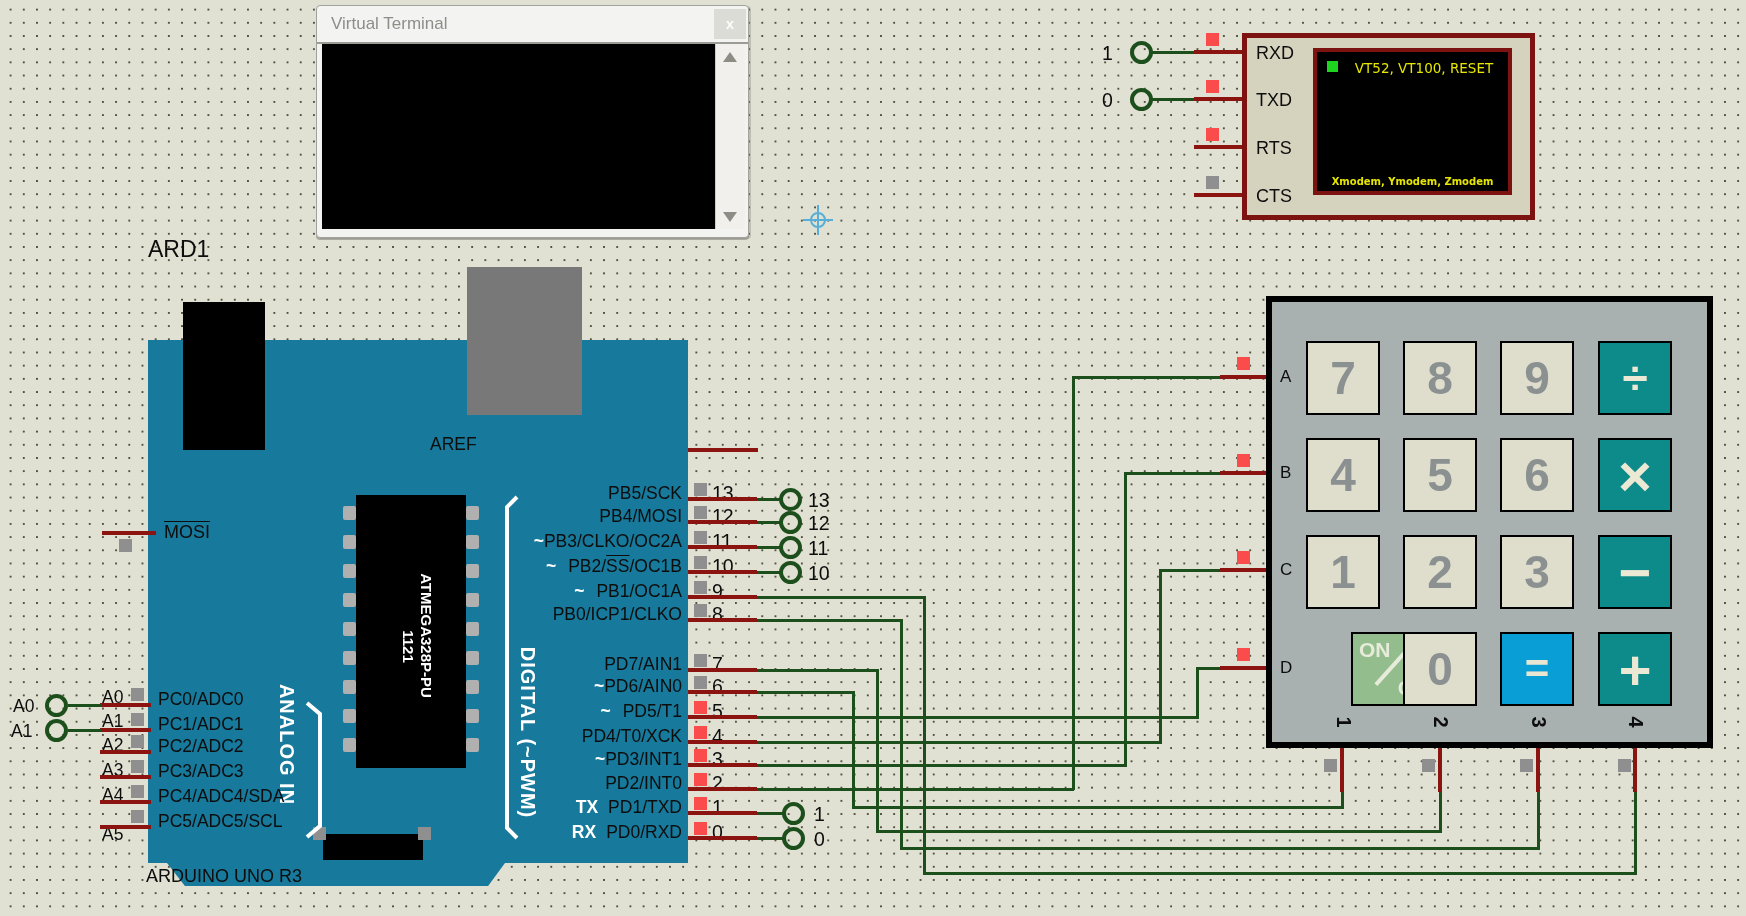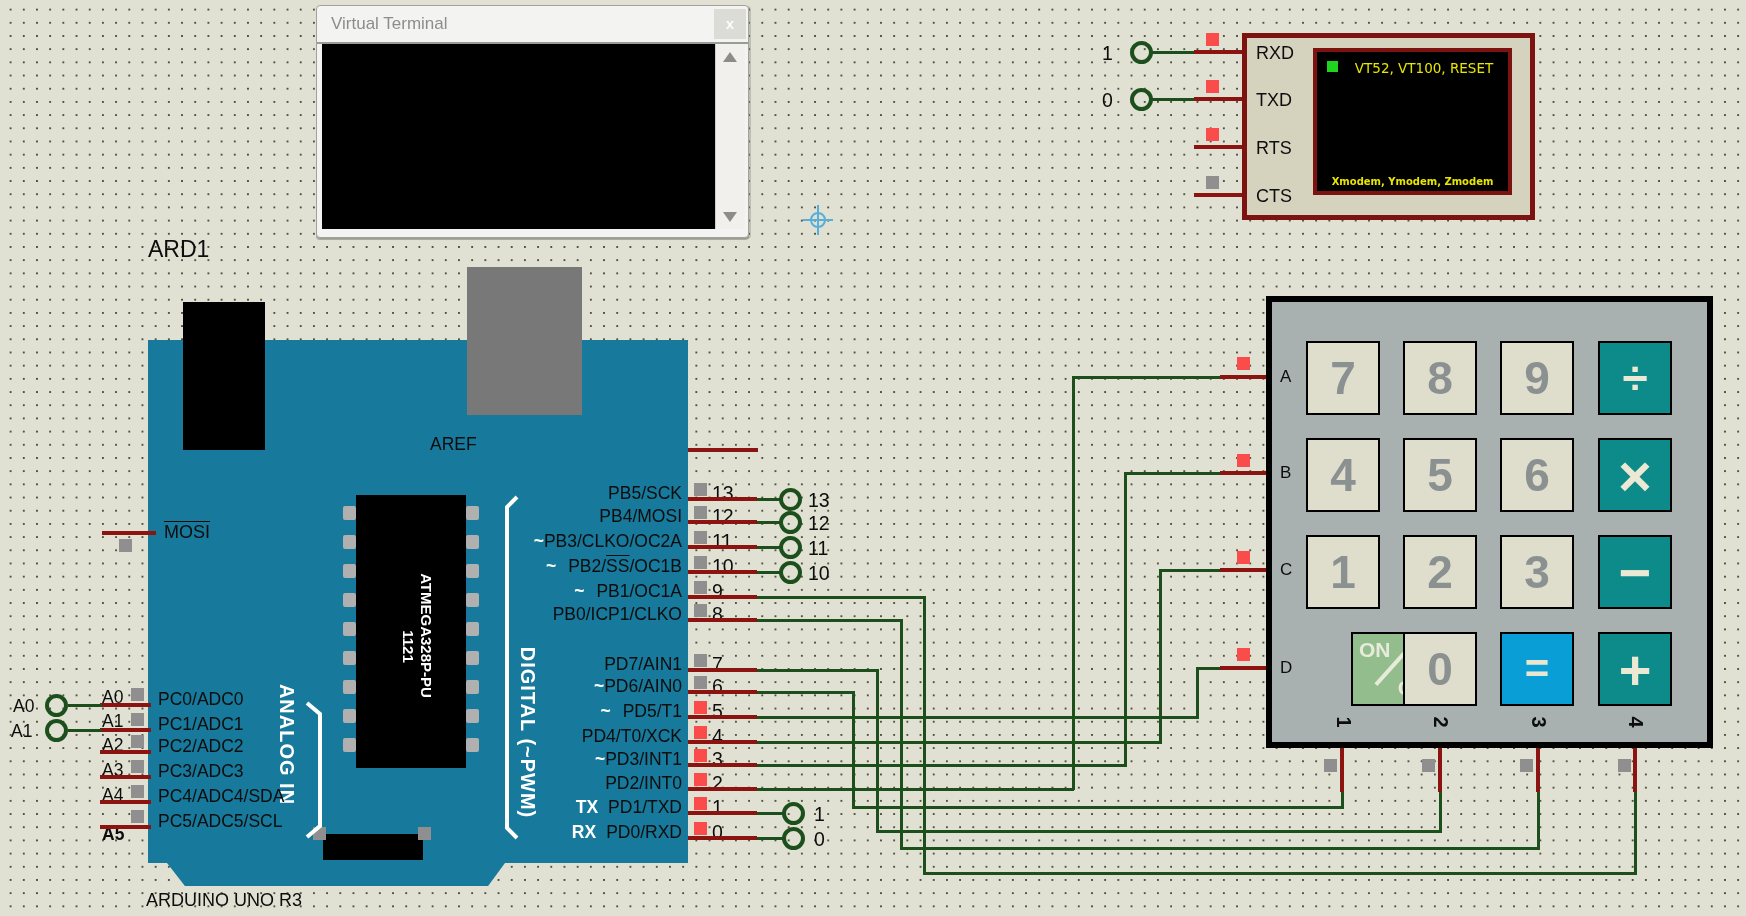--- a/index.html
+++ b/index.html
@@ -116,21 +116,21 @@
   <div class="num" style="left:1102px;top:89px;">0</div>
 
   <div class="num" style="left:148px;top:236px;font-size:23px;">ARD1</div>
   <div id="board"></div>
   <div id="board-tab"></div>
   <div class="abs" style="left:183px;top:302px;width:82px;height:148px;background:#000;"></div>
   <div class="abs" style="left:467px;top:267px;width:115px;height:148px;background:#787878;"></div>
   <div class="abs" style="left:323px;top:834px;width:100px;height:26px;background:#000;"></div>
   <div class="sq sqg" style="left:313px;top:827px;"></div>
   <div class="sq sqg" style="left:418px;top:827px;"></div>
-  <div class="num" style="left:146px;top:890px;font-size:18px;">ARDUINO UNO R3</div>
+  <div class="num" style="left:146px;top:866px;font-size:18px;">ARDUINO UNO R3</div>
 
   <div id="chip"></div>
   <div class="chippin" style="left:343px;top:506px;"></div>
   <div class="chippin" style="left:343px;top:535px;"></div>
   <div class="chippin" style="left:343px;top:564px;"></div>
   <div class="chippin" style="left:343px;top:593px;"></div>
   <div class="chippin" style="left:343px;top:622px;"></div>
   <div class="chippin" style="left:343px;top:651px;"></div>
   <div class="chippin" style="left:343px;top:680px;"></div>
   <div class="chippin" style="left:343px;top:709px;"></div>
@@ -167,21 +167,21 @@
   <div class="lbl" style="left:158px;top:736px;">PC2/ADC2</div>
   <div class="lbl" style="left:158px;top:761px;">PC3/ADC3</div>
   <div class="lbl" style="left:158px;top:786px;">PC4/ADC4/SDA</div>
   <div class="lbl" style="left:158px;top:811px;">PC5/ADC5/SCL</div>
 
   <div class="lbl" style="left:102px;top:687px;">A0</div>
   <div class="lbl" style="left:102px;top:711px;">A1</div>
   <div class="lbl" style="left:102px;top:735px;">A2</div>
   <div class="lbl" style="left:102px;top:760px;">A3</div>
   <div class="lbl" style="left:102px;top:785px;">A4</div>
-  <div class="lbl" style="left:102px;top:824px;font-weight:bold;">A5</div>
+  <div class="lbl" style="left:102px;top:824px;">A5</div>
 
   <div class="wr" style="left:100px;top:703px;width:51px;"></div>
   <div class="wr" style="left:100px;top:728px;width:51px;"></div>
   <div class="wr" style="left:100px;top:750px;width:51px;"></div>
   <div class="wr" style="left:100px;top:775px;width:51px;"></div>
   <div class="wr" style="left:100px;top:800px;width:51px;"></div>
   <div class="wr" style="left:100px;top:825px;width:51px;"></div>
 
   <div class="sq sqg" style="left:131px;top:688px;"></div>
   <div class="sq sqg" style="left:131px;top:713px;"></div>

